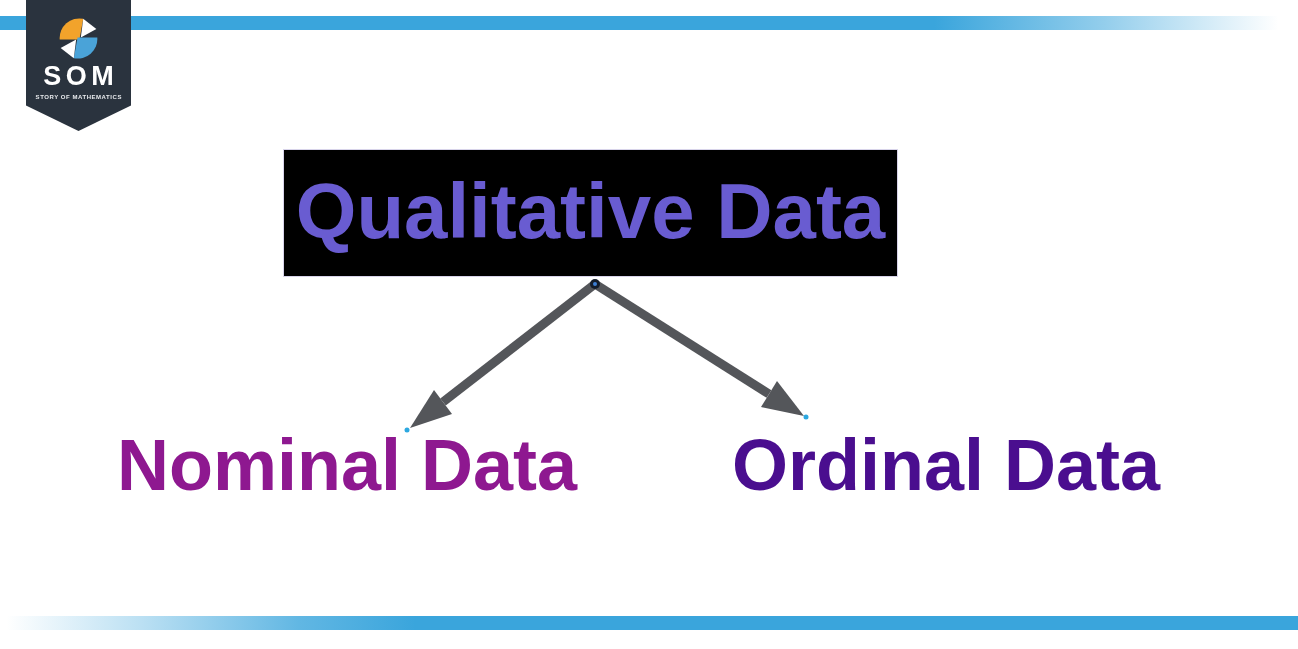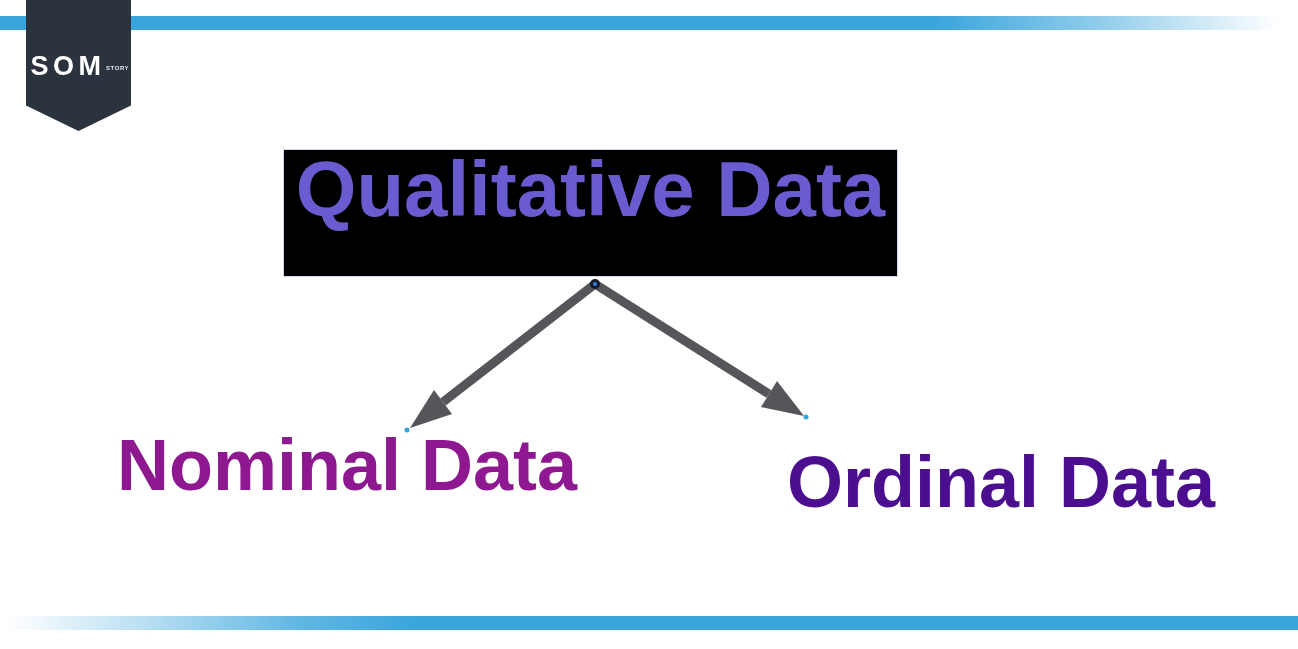--- a/index.html
+++ b/index.html
@@ -27,21 +27,21 @@
       rgba(58,165,220,0.8) 23%, var(--stripe_blue) 32%, var(--stripe_blue) 100%);
   }
 
   
   .banner {
     position: absolute;
     left: 26px; top: 0;
     width: 105px; height: 131px;
     background: var(--banner_dark);
     clip-path: polygon(0 0, 100% 0, 100% 80.5%, 50% 100%, 0 80.5%);
-    display: flex; flex-direction: row; align-items: center;
+    display: flex; flex-direction: column; align-items: center;
     z-index: 3;
   }
   .banner .logo-mark { margin-top: 15px; width: 47px; height: 47px; }
   .banner .logo-word {
     margin-top: 1px;
     color: #ffffff;
     font-weight: bold;
     font-size: 27px;
     letter-spacing: 4.5px;
     padding-left: 4.5px; 
@@ -59,21 +59,21 @@
   }
 
   
   .root-node {
     position: absolute;
     left: 283px; top: 149px;
     width: 615px; height: 128px;
     box-sizing: border-box;
     background: var(--title_bg);
     border: 1px solid #d8d4ea;
-    display: flex; justify-content: center;
+    display: flex; align-items: center; justify-content: center;
     padding-bottom: 4px;
   }
   .root-node .root-label {
     color: var(--title_text);
     font-size: 78px;
     font-weight: bold;
     line-height: 1;
     white-space: nowrap;
   }
 
@@ -81,21 +81,21 @@
   .child-label {
     position: absolute;
     top: 429px;
     transform: translateX(-50%);
     font-size: 72px;
     font-weight: bold;
     line-height: 1;
     white-space: nowrap;
   }
   .child-nominal { left: 347px; color: var(--nominal_text); }
-  .child-ordinal { left: 1001px; color: var(--ordinal_text); margin-top: 17px; }
+  .child-ordinal { left: 946px; color: var(--ordinal_text); }
 
   
   .arrows-svg {
     position: absolute; left: 0; top: 0;
     width: 1298px; height: 649px;
     pointer-events: none;
     z-index: 2;
   }
 </style>
 </head>

